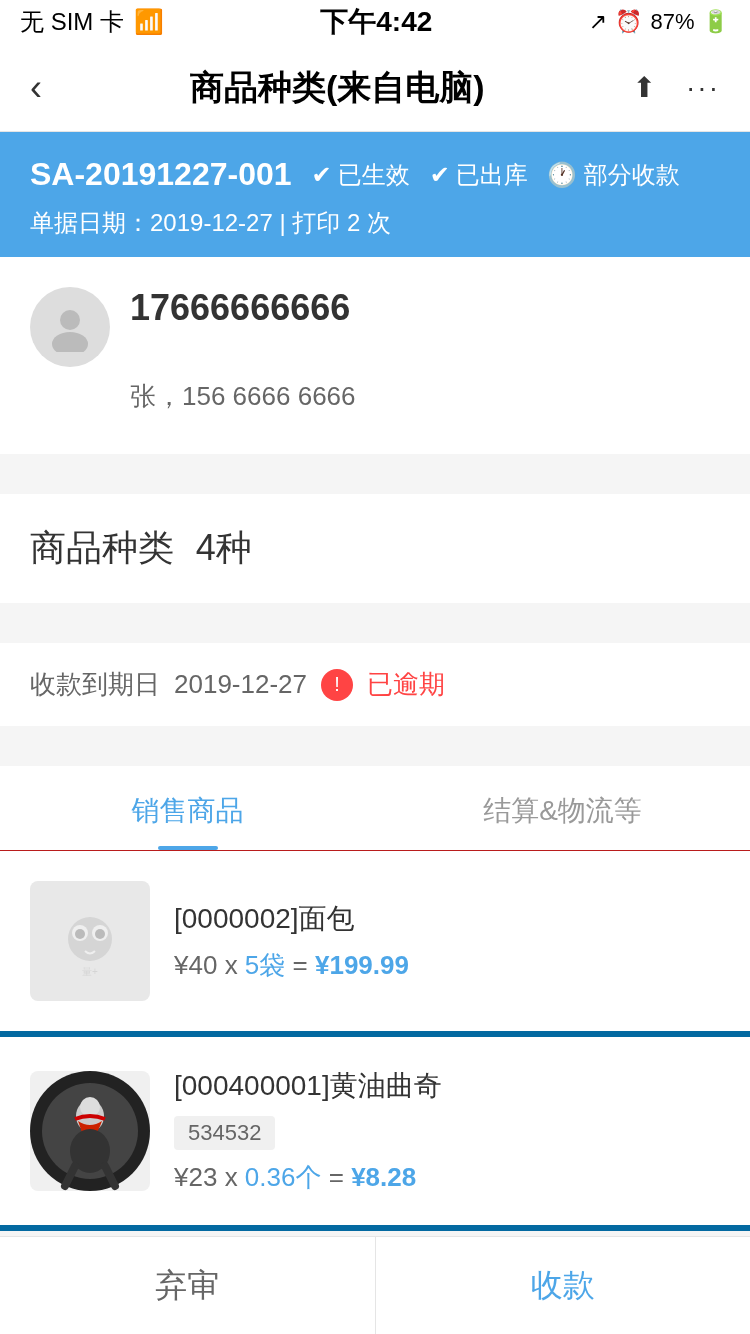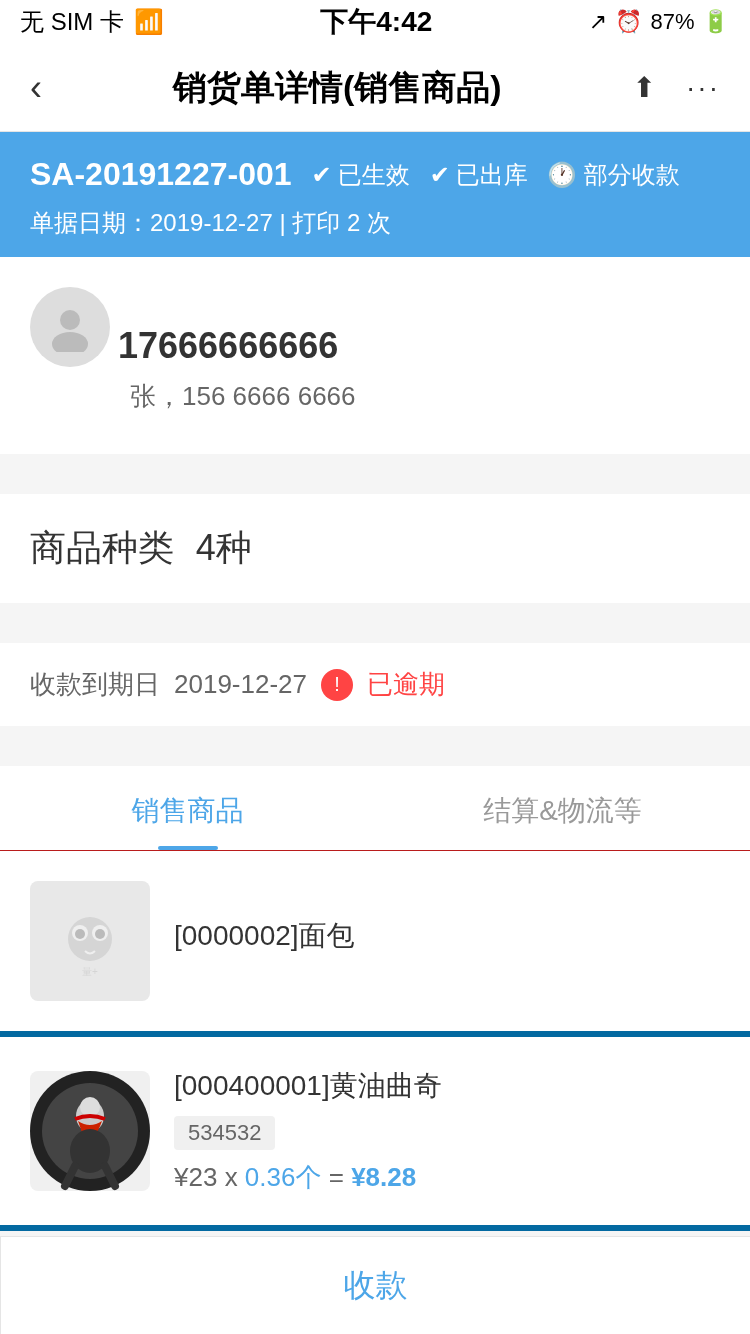--- a/index.html
+++ b/index.html
@@ -79,22 +79,22 @@
     }
 
     
     .customer-section {
       background: #fff;
       padding: 30px;
       margin-bottom: 0;
     }
     .customer-row {
       display: flex;
-      align-items: flex-end;
-      gap: 8px;
+      align-items: flex-start;
+      gap: 20px;
       margin-bottom: 12px;
     }
     .avatar {
       width: 80px;
       height: 80px;
       border-radius: 50%;
       background: #ddd;
       display: flex;
       align-items: center;
       justify-content: center;
@@ -303,21 +303,21 @@
   <div class="status-bar-right">
     <span>↗</span>
     <span>⏰</span>
     <span>87%</span>
     <span>🔋</span>
   </div>
 </div>
 
 <div class="nav-bar">
   <div class="nav-back">‹</div>
-  <div class="nav-bar-title">销货单详情(销售商品)</div>
+  <div class="nav-bar-title">商品种类(来自电脑)</div>
   <div class="nav-actions">
     <span style="font-size:28px; color:#333;">⬆</span>
     <span style="font-size:28px; color:#333; letter-spacing:2px;">···</span>
   </div>
 </div>
 
 <div class="order-header">
   <div class="order-header-top">
     <span class="order-id">SA-20191227-001</span>
     <span class="status-badge">
@@ -393,20 +393,27 @@
           <circle cx="50" cy="32" r="8" fill="#fff"></circle>
           <circle cx="30" cy="33" r="5" fill="#555"></circle>
           <circle cx="50" cy="33" r="5" fill="#555"></circle>
           <path d="M35 50 Q40 55 45 50" stroke="#fff" stroke-width="2" fill="none"></path>
           <text x="40" y="74" text-anchor="middle" font-size="10" fill="#aaa">量+</text>
         </svg>
       </div>
     </div>
     <div class="product-info">
       <div class="product-name">[0000002]面包</div>
+      <div class="product-price">
+        <span>¥40</span>
+        <span> x </span>
+        <span class="qty">5袋</span>
+        <span> = </span>
+        <span class="total">¥199.99</span>
+      </div>
     </div>
   </div>
 
   <div class="product-item">
     <div class="product-thumb">
 
       <svg width="120" height="120" viewBox="0 0 120 120">
         <circle cx="60" cy="60" r="60" fill="#222"></circle>
         <circle cx="60" cy="60" r="48" fill="#444"></circle>
 
@@ -433,15 +440,16 @@
         <span class="total">¥8.28</span>
       </div>
     </div>
   </div>
 
 </div>
 
 <div style="height: 98px;"></div>
 
 <div class="bottom-bar">
+  <div class="bottom-btn left">弃审</div>
   <div class="bottom-divider"></div>
   <div class="bottom-btn right">收款</div>
 </div>
 
 </body></html>

